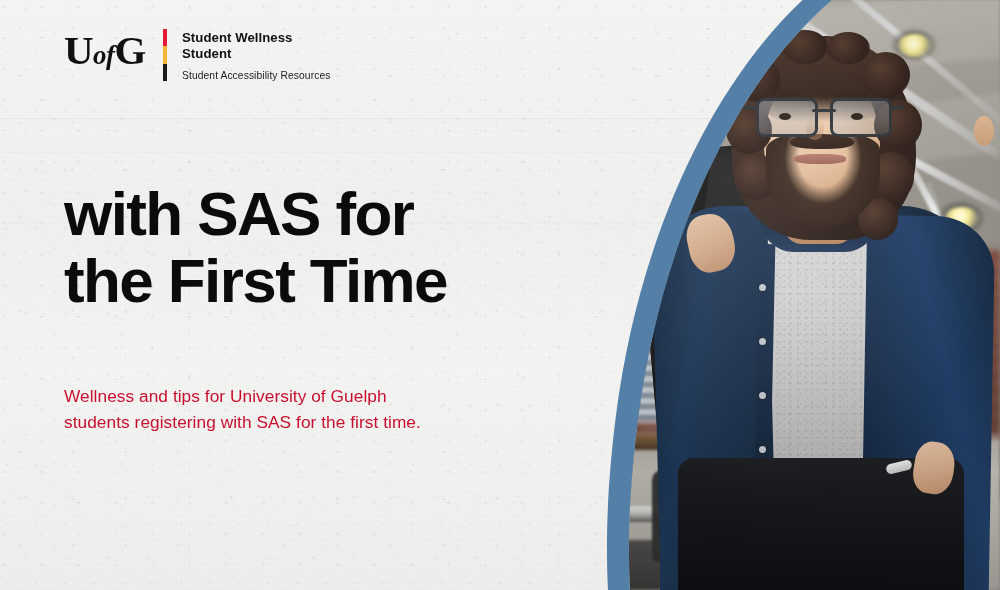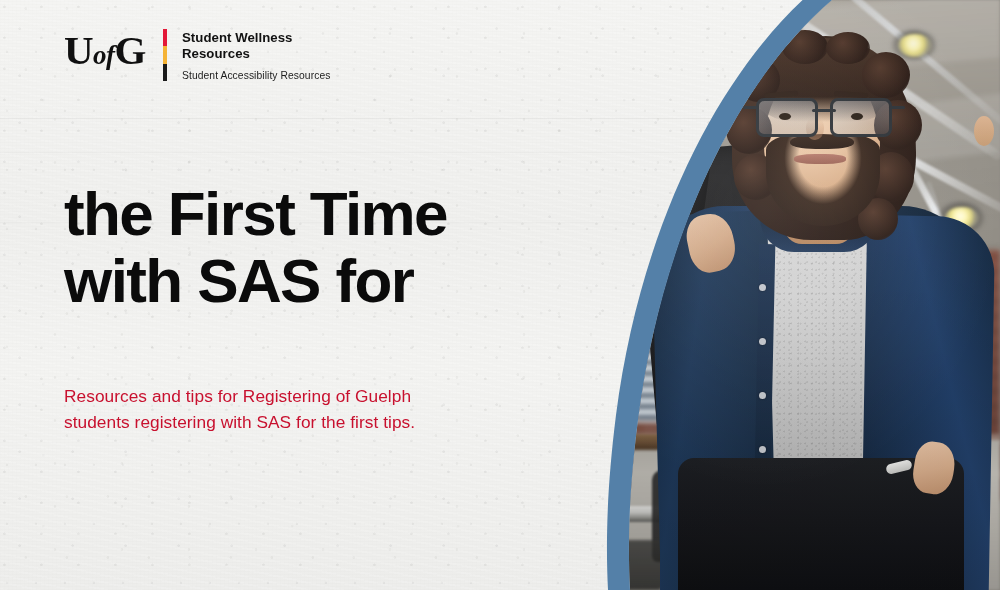--- a/index.html
+++ b/index.html
@@ -482,30 +482,30 @@
   <div class="logo-lockup">
     <div class="uofg"><span>U</span><span class="of">of</span><span>G</span></div>
     <div class="logo-rule">
       <i style="background:#e31837;"></i>
       <i style="background:#f5b335;"></i>
       <i style="background:#1a1a1a;"></i>
     </div>
     <div class="logo-text">
       <div class="logo-title">
         <div>Student Wellness</div>
-        <div>Resources</div>
+        <div>Student</div>
       </div>
       <div class="logo-sub">Student Accessibility Resources</div>
     </div>
   </div>
 
   <h1 class="headline">
+    <div>with SAS for</div>
     <div>the First Time</div>
-    <div>with SAS for</div>
   </h1>
 
   <p class="subhead">
-    <span>Resources and tips for Registering of</span>
+    <span>Wellness and tips for University of</span>
     <span>Guelph students registering with SAS for</span>
-    <span>the first tips.</span>
+    <span>the first time.</span>
   </p>
 
 </div>
 
 </body></html>

